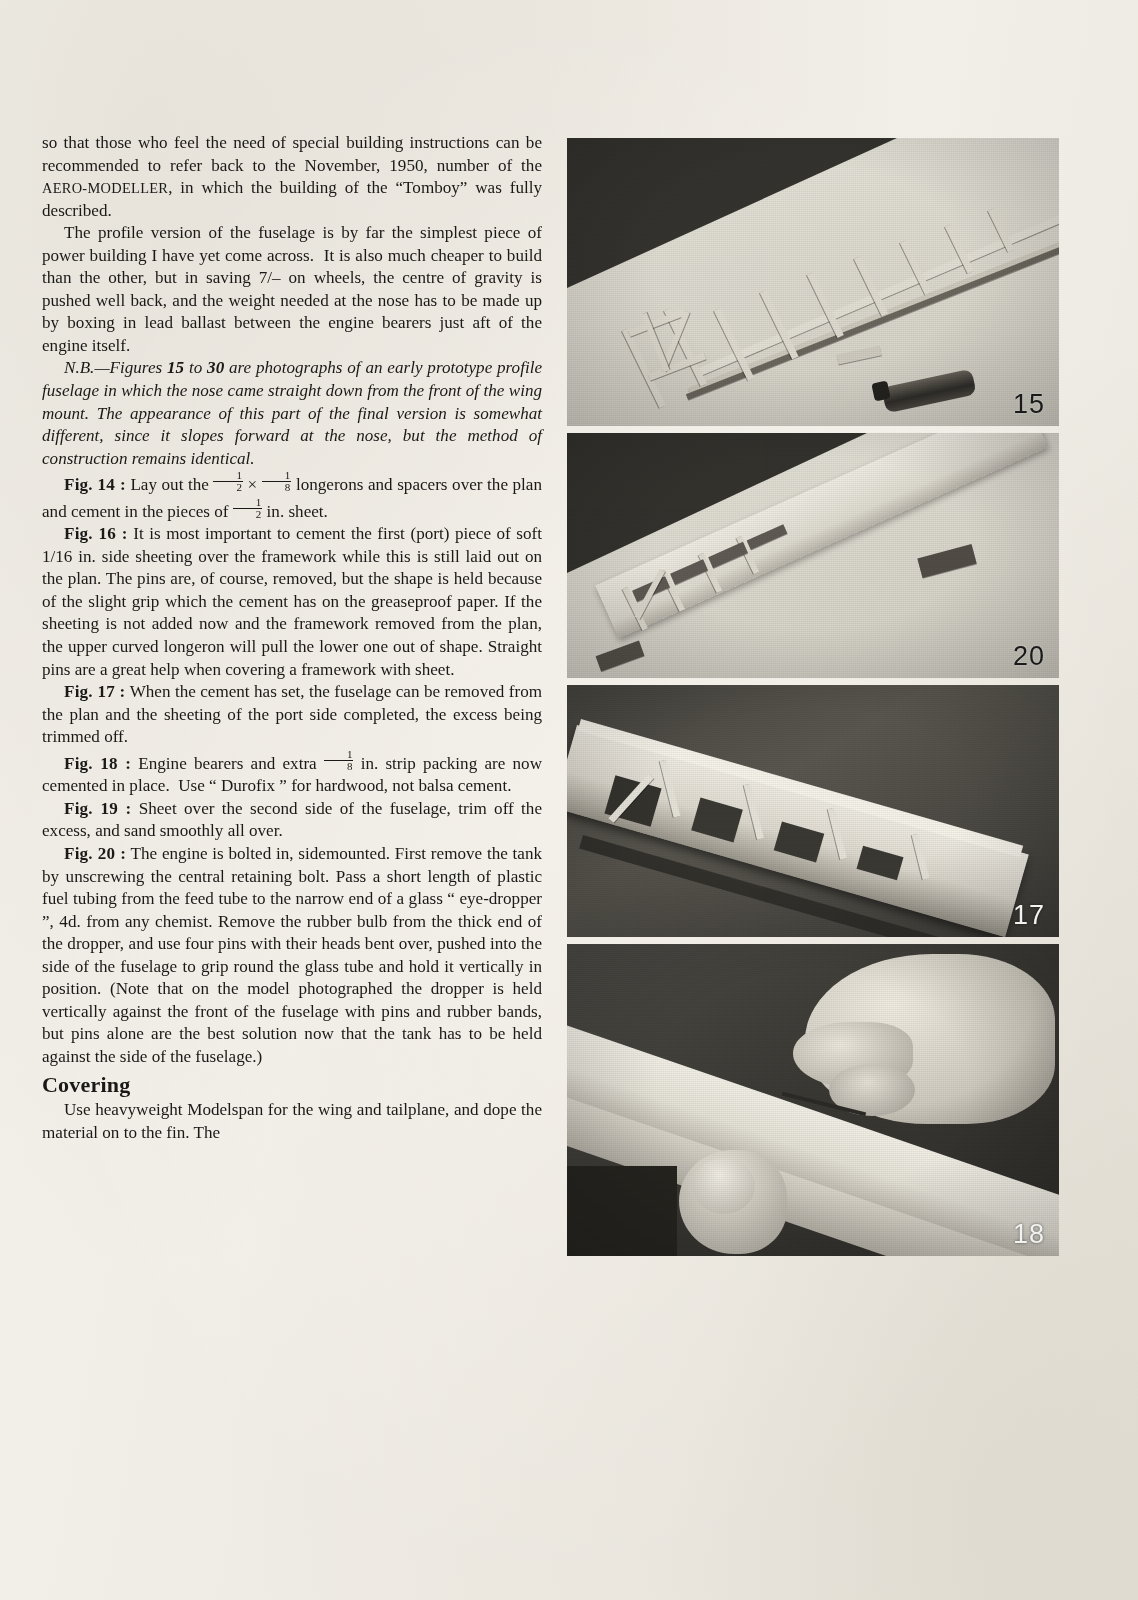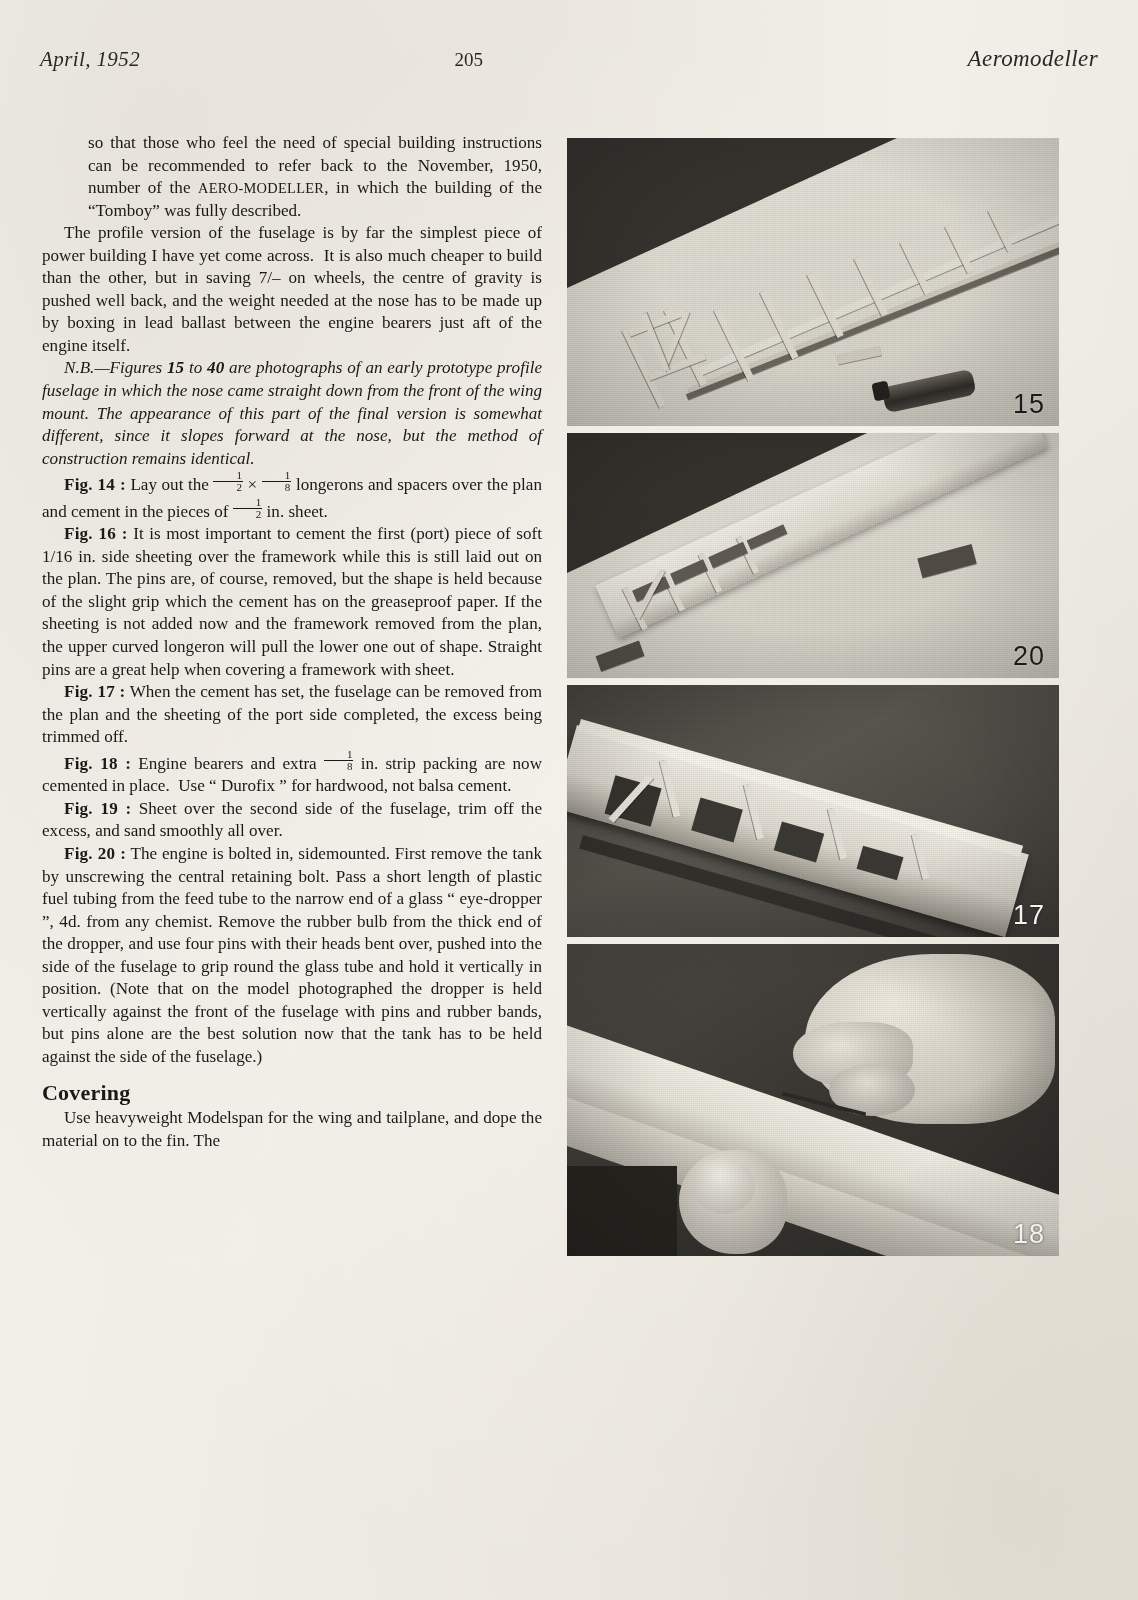--- a/index.html
+++ b/index.html
@@ -41,27 +41,27 @@
 
   
   .col-text{
     position:absolute;left:42px;top:132px;width:500px;
     font-size:17.1px;line-height:22.55px;
     text-align:justify;text-justify:inter-word;
     color:#1b1917;
     -webkit-font-smoothing:none;
   }
   .col-text p{margin:0;text-indent:22px;}
-  .col-text p.noindent{text-indent:0;margin-left:46px;}
+  .col-text p.noindent{text-indent:0;}
   .smallcaps{font-size:14.4px;letter-spacing:.3px;}
   .ital{font-style:italic;}
   .bld{font-weight:bold;}
   .figlabel{font-weight:bold;letter-spacing:.2px;}
   .sec-head{
-    font-weight:bold;font-size:22px;margin:14px 0 2px 0;letter-spacing:.2px;
+    font-weight:bold;font-size:22px;margin:6px 0 2px 0;letter-spacing:.2px;
     font-family:"Liberation Serif","DejaVu Serif",serif;
   }
   .frac{display:inline-block;font-size:11px;line-height:1;vertical-align:-1px;text-align:center;}
   .frac .n{display:block;border-bottom:1px solid #1b1917;padding:0 1px;}
   .frac .d{display:block;padding:0 1px;}
 
   
   .col-photos{
     position:absolute;left:567px;top:138px;width:492px;
   }
@@ -97,33 +97,28 @@
   .strip.dark{background:#5f5b54;}
   .dark-corner{position:absolute;background:#3a3832;}
 </style>
 </head>
 <body>
 
 <div class="paper-grain"></div>
 
 <div class="page">
 
-  <div class="runhead">
-    <div class="rh-left">April, 1952</div>
-    <div class="rh-center">205</div>
-    <div class="rh-right">Aeromodeller</div>
-  </div>
 
   <div class="col-text">
 
     <p class="noindent">so that those who feel the need of special building instructions can be recommended to refer back to the November, 1950, number of the <span class="smallcaps">AERO-MODELLER</span>, in which the building of the “Tomboy” was fully described.</p>
 
     <p>The profile version of the fuselage is by far the simplest piece of power building I have yet come across.&nbsp; It is also much cheaper to build than the other, but in saving 7/– on wheels, the centre of gravity is pushed well back, and the weight needed at the nose has to be made up by boxing in lead ballast between the engine bearers just aft of the engine itself.</p>
 
-    <p class="ital">N.B.—Figures <span class="bld">15</span> to <span class="bld">40</span> are photographs of an early prototype profile fuselage in which the nose came straight down from the front of the wing mount. The appearance of this part of the final version is somewhat different, since it slopes forward at the nose, but the method of construction remains identical.</p>
+    <p class="ital">N.B.—Figures <span class="bld">15</span> to <span class="bld">30</span> are photographs of an early prototype profile fuselage in which the nose came straight down from the front of the wing mount. The appearance of this part of the final version is somewhat different, since it slopes forward at the nose, but the method of construction remains identical.</p>
 
     <p><span class="figlabel">Fig. 14 :</span> Lay out the <span class="frac"><span class="n">1</span><span class="d">2</span></span> × <span class="frac"><span class="n">1</span><span class="d">8</span></span> longerons and spacers over the plan and cement in the pieces of <span class="frac"><span class="n">1</span><span class="d">2</span></span> in. sheet.</p>
 
     <p><span class="figlabel">Fig. 16 :</span><span> It is most important to cement the first (port) piece of soft 1/16 in. side sheeting over the framework while this is still laid out on the plan. The pins are, of course, removed, but the shape is held because of the slight grip which the cement has on the greaseproof paper. If the sheeting is not added now and the framework removed from the plan, the upper curved longeron will pull the lower one out of shape. Straight pins are a great help when covering a framework with sheet.</span></p>
 
     <p><span class="figlabel">Fig. 17 :</span><span> When the cement has set, the fuselage can be removed from the plan and the sheeting of the port side completed, the excess being trimmed off.</span></p>
 
     <p><span class="figlabel">Fig. 18 :</span> Engine bearers and extra <span class="frac"><span class="n">1</span><span class="d">8</span></span> in. strip packing are now cemented in place.&nbsp; Use “ Durofix ” for hardwood, not balsa cement.</p>
 
     <p><span class="figlabel">Fig. 19 :</span><span> Sheet over the second side of the fuselage, trim off the excess, and sand smoothly all over.</span></p>

